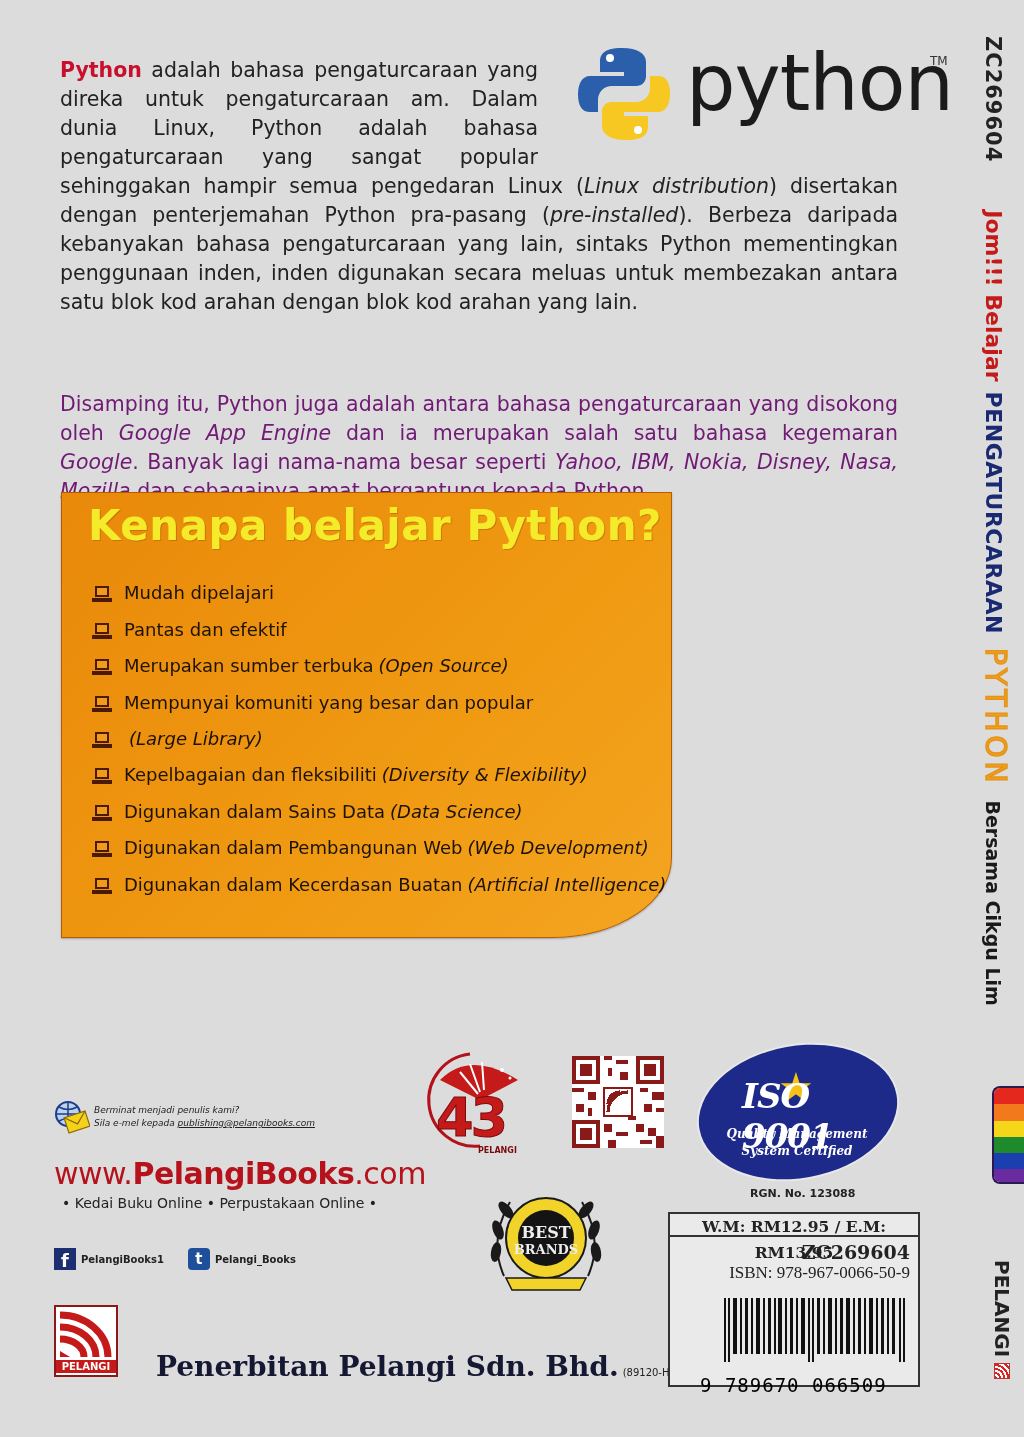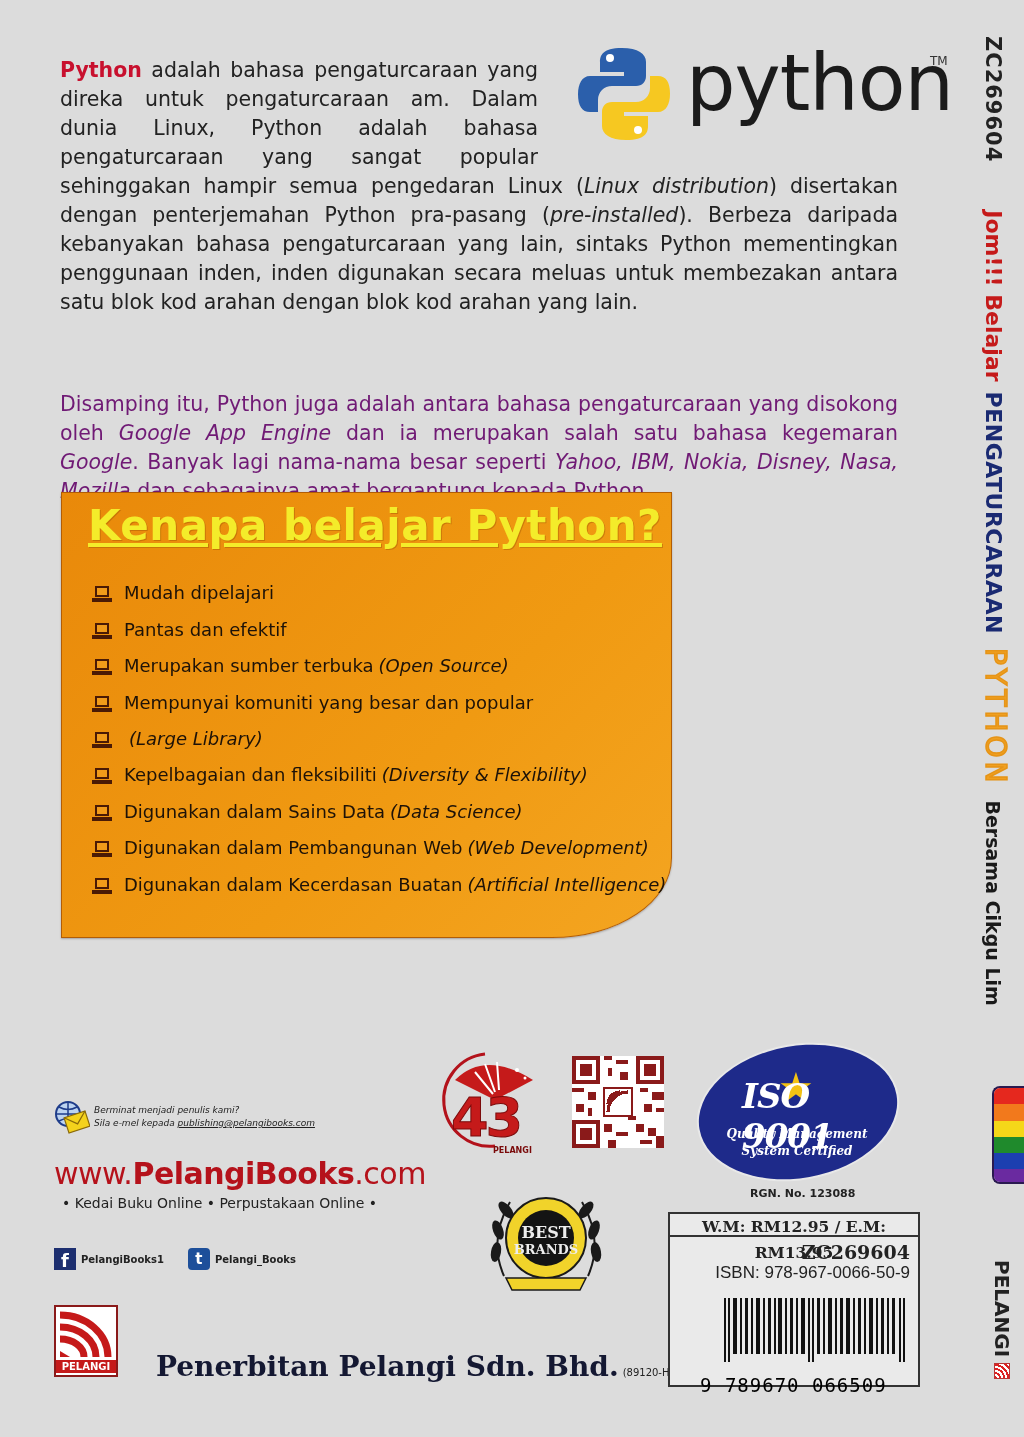--- a/index.html
+++ b/index.html
@@ -44,21 +44,20 @@
     background: linear-gradient(135deg, #e9890a 0%, #f09a12 60%, #f4a521 100%);
     border: 1px solid #b25d05;
     border-bottom-right-radius: 120px 80px;
     box-shadow: 0 1px 2px rgba(0,0,0,0.25);
   }
   .why-title {
     position: absolute; left: 26px; top: 8px;
     font-family: "DejaVu Sans", sans-serif; font-weight: bold;
     font-size: 42px; color: #f4ec2a; letter-spacing: 0.5px;
     text-shadow: 1px 1px 0 rgba(140,70,0,0.35);
-    text-decoration: underline;
   }
   .why-list { position: absolute; left: 30px; top: 74px; list-style: none; }
   .why-list li {
     height: 36.4px; display: flex; align-items: flex-end;
     font-size: 18px; color: #1d1208;
   }
   .why-list li i { font-style: italic; margin-left: 5px; }
   .laptop {
     width: 20px; height: 18px; margin-right: 12px; position: relative; flex: 0 0 20px;
   }
@@ -122,21 +121,21 @@
   .pelangi-logo { left: 54px; top: 1305px; width: 64px; height: 72px; border: 2px solid #8a1a1a; background: #fff; }
   .pelangi-logo .arcs { position: absolute; left: 4px; top: 4px; width: 52px; height: 46px; overflow: hidden; }
   .pelangi-logo .label {
     position: absolute; left: 0; bottom: 2px; width: 100%; text-align: center;
     font-size: 10px; font-weight: bold; color: #fff; background: #c51a1a; line-height: 13px;
   }
   .publisher { left: 128px; top: 1350px; font-family: "DejaVu Serif", serif; font-weight: bold; font-size: 28px; color: #141832; margin-left: 28px; }
   .publisher small { font-family: "DejaVu Sans", sans-serif; font-size: 10px; font-weight: normal; color: #222; margin-left: 4px; }
 
   
-  .anniv { left: 435px; top: 1050px; width: 104px; height: 106px; }
+  .anniv { left: 420px; top: 1050px; width: 104px; height: 106px; }
   .anniv-num {
     position: absolute; left: 16px; top: 36px; font-size: 54px; font-weight: bold; color: #c51a1a;
     -webkit-text-stroke: 1px #7a0a0a; letter-spacing: -3px;
   }
   .anniv-label { position: absolute; left: 58px; top: 96px; font-size: 8px; font-weight: bold; color: #7a0a0a; }
 
   .qr { left: 572px; top: 1056px; width: 92px; height: 92px; background: #fff; }
 
   .iso { left: 698px; top: 1046px; width: 200px; height: 132px; }
   .iso-oval {
@@ -152,21 +151,21 @@
 
   .best-brands { left: 484px; top: 1180px; width: 124px; height: 120px; }
 
   
   .price-box { left: 668px; top: 1212px; width: 252px; height: 175px; border: 2px solid #333; background: #eaeaea; }
   .price-line {
     height: 23px; border-bottom: 2px solid #333; text-align: center;
     font-family: "DejaVu Serif", serif; font-weight: bold; font-size: 15.5px; line-height: 26px; color: #222;
   }
   .code-line { text-align: right; padding-right: 8px; font-family: "DejaVu Serif", serif; font-weight: bold; font-size: 19px; color: #222; margin-top: 4px; }
-  .isbn-line { text-align: right; padding-right: 8px; font-family: Liberation Sans, sans-serif; font-size: 17px; color: #222; }
+  .isbn-line { text-align: right; padding-right: 8px; font-family: Liberation Serif, serif; font-size: 17px; color: #222; }
   .barcode { position: absolute; left: 52px; top: 84px; width: 186px; height: 64px; }
   .barcode-num { position: absolute; left: 30px; top: 160px; font-family: "DejaVu Sans Mono", monospace; font-size: 19px; color: #000000; letter-spacing: 1px; }
 </style>
 </head>
 <body>
 
 <div class="abs intro">
   <span class="float-space"></span>
   <span class="brand-word">Python</span><span> adalah bahasa pengaturcaraan yang direka untuk pengaturcaraan am. Dalam dunia Linux, Python adalah bahasa pengaturcaraan yang sangat popular sehinggakan hampir semua pengedaran Linux (</span><i>Linux distribution</i><span>) disertakan dengan penterjemahan Python pra-pasang (</span><i>pre-installed</i><span>). Berbeza daripada kebanyakan bahasa pengaturcaraan yang lain, sintaks Python mementingkan penggunaan inden, inden digunakan secara meluas untuk membezakan antara satu blok kod arahan dengan blok kod arahan yang lain.</span>
 </div>

